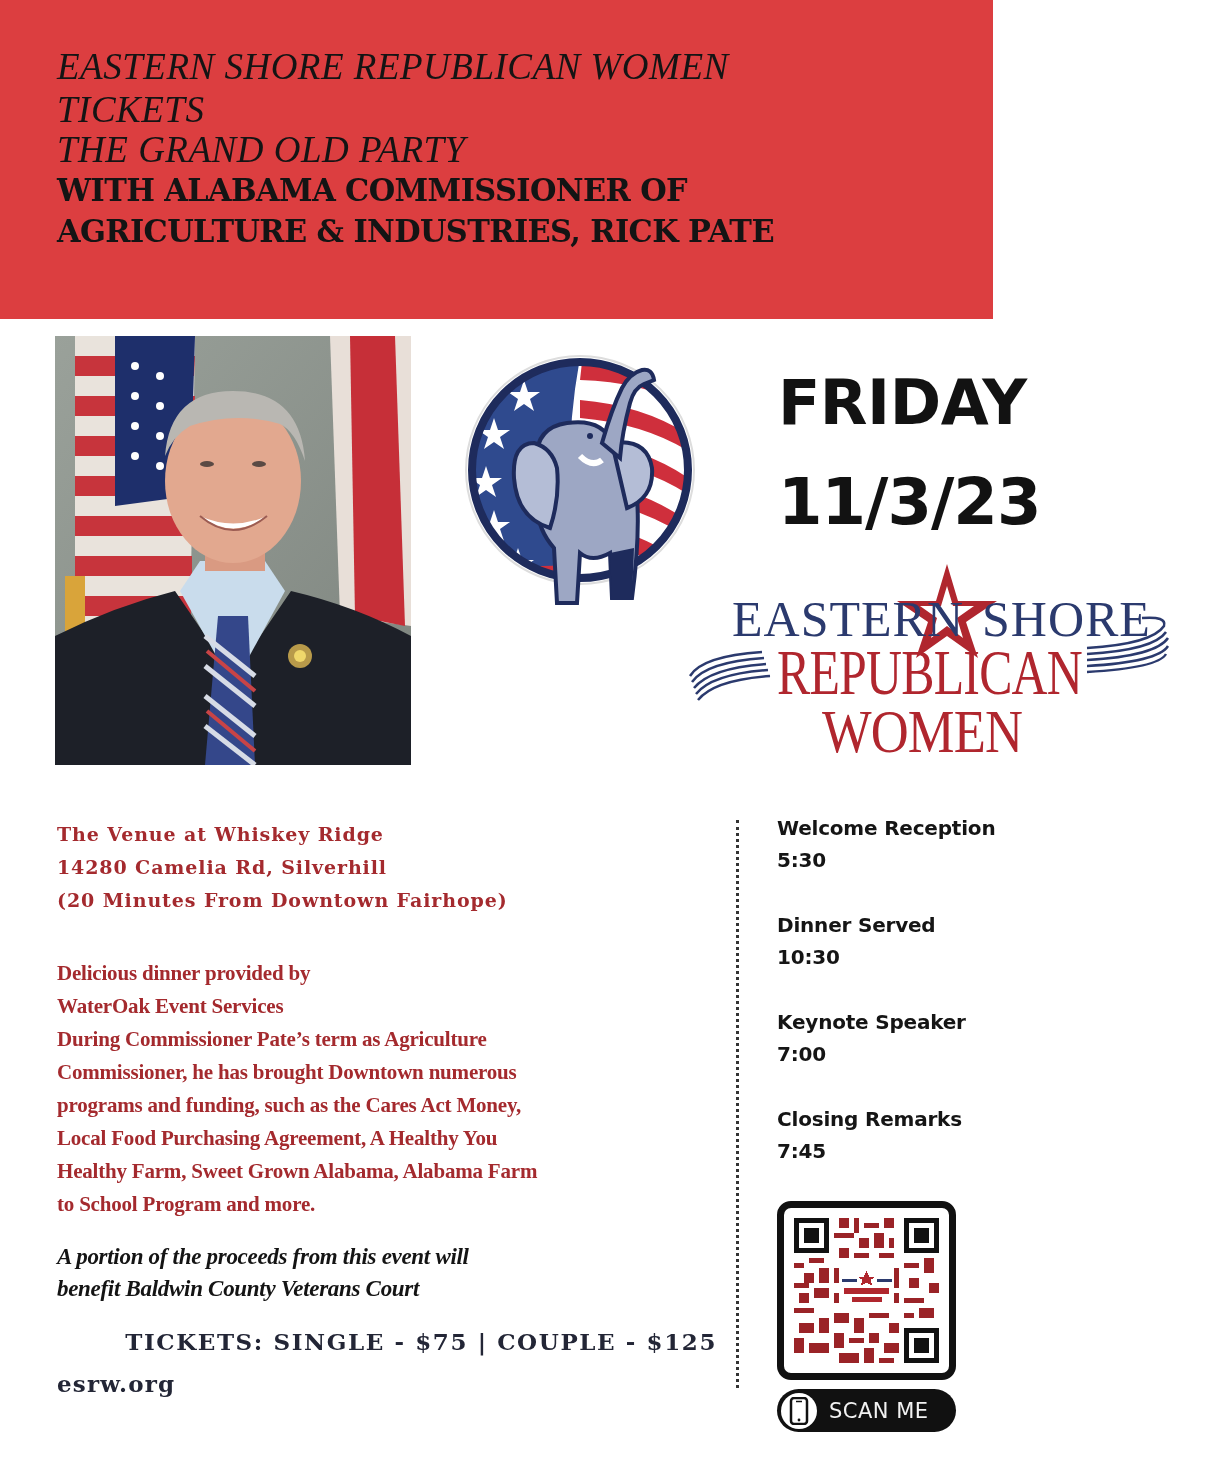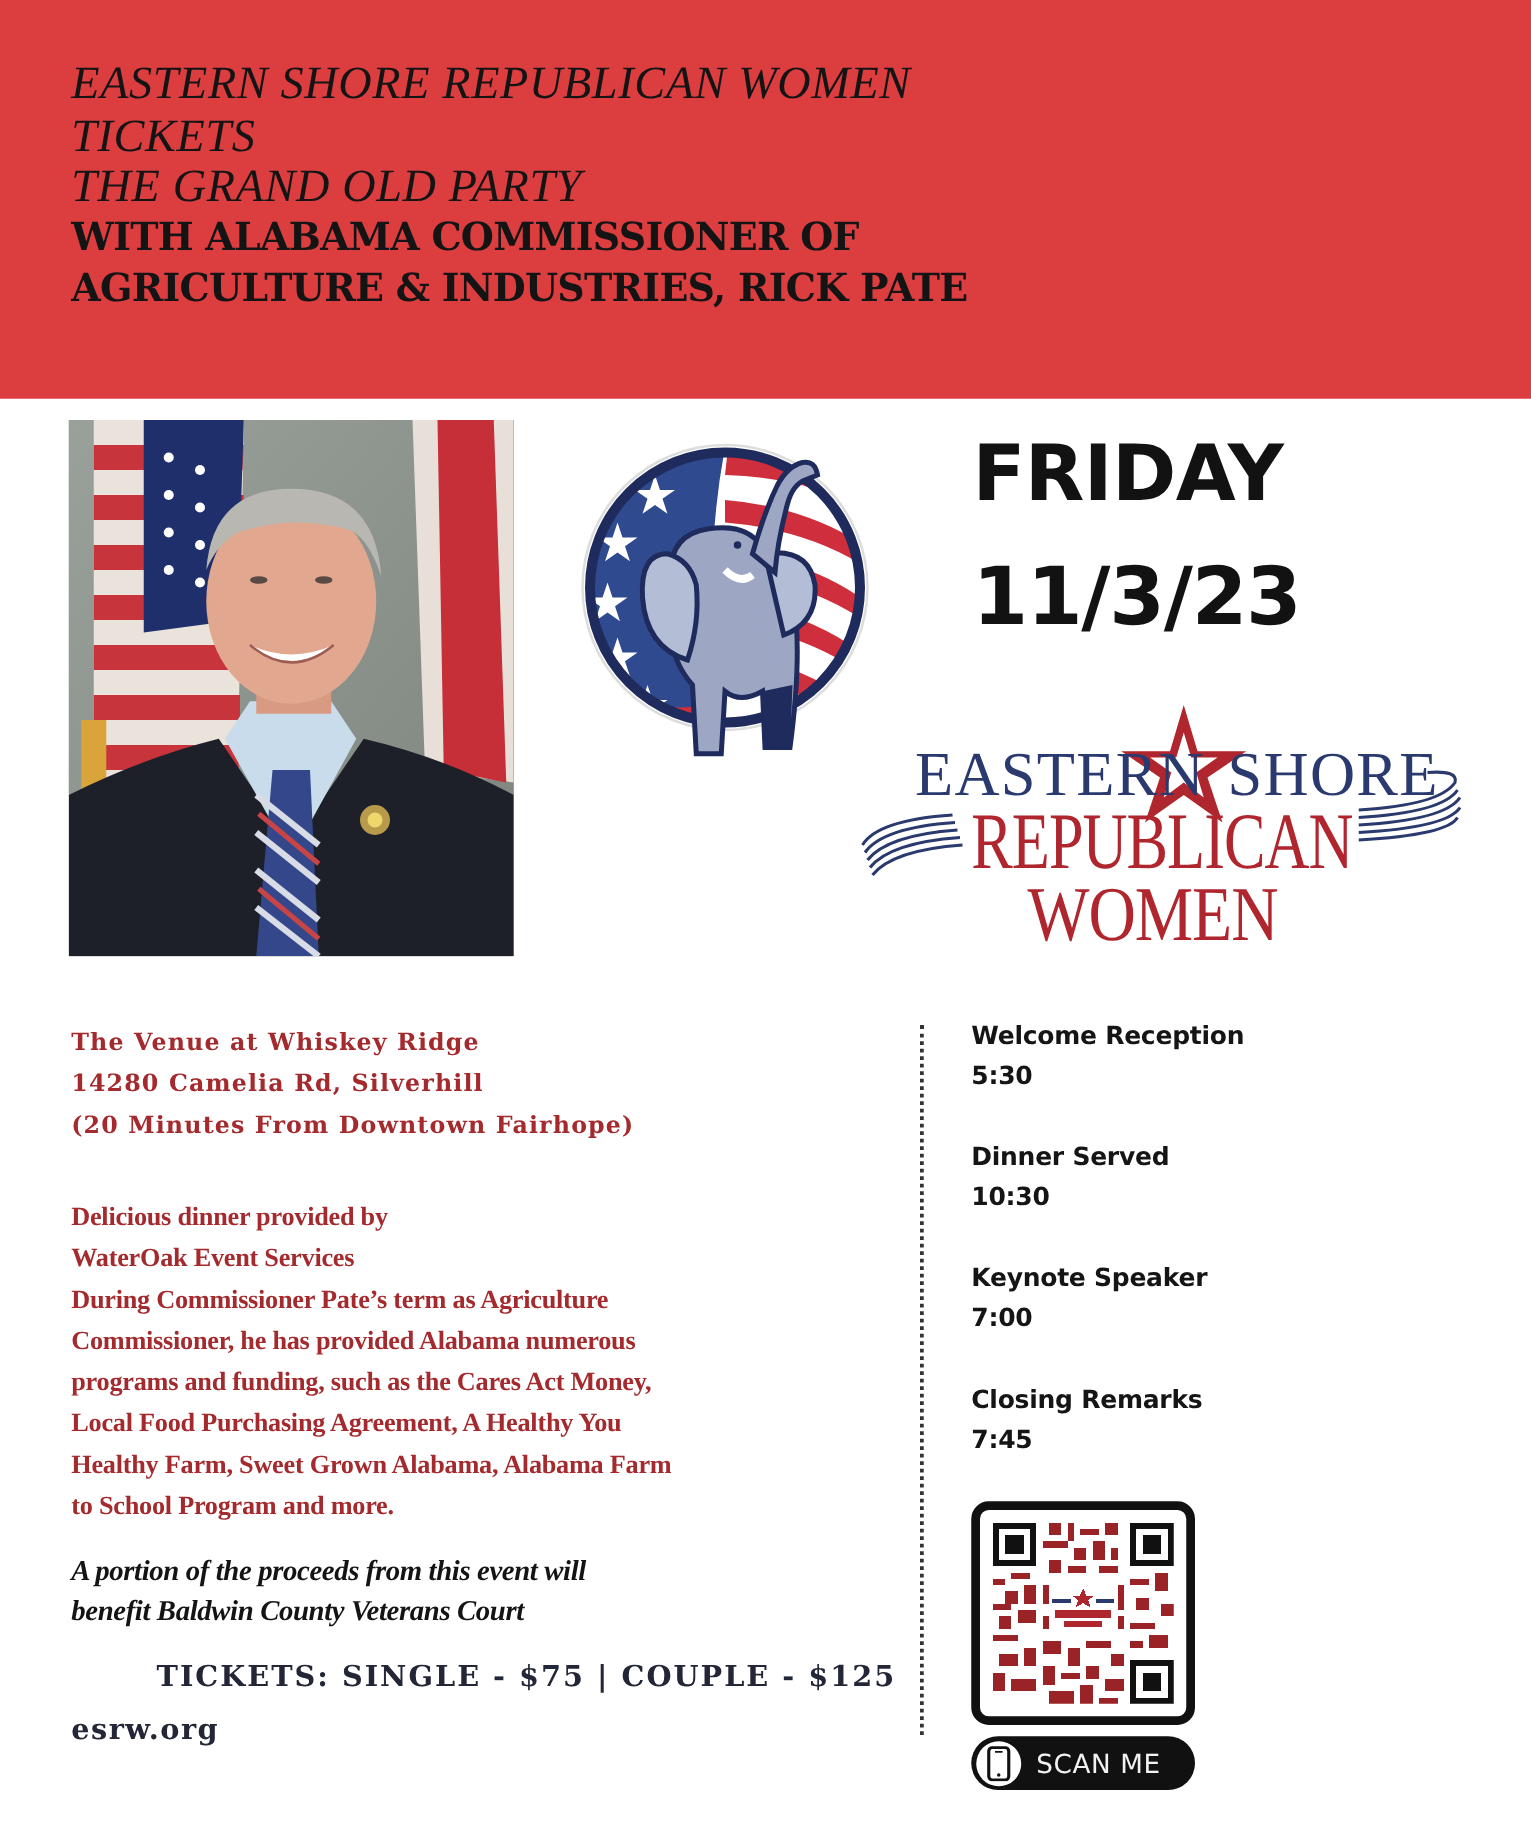--- a/index.html
+++ b/index.html
@@ -1,20 +1,20 @@
 <!DOCTYPE html>
 <html><head>
   <meta charset="utf-8">
   <style>
     * { box-sizing: border-box; margin: 0; padding: 0; }
     html, body { width: 1225px; height: 1461px; background: #ffffff; overflow: hidden; }
     body { position: relative; font-family: "DejaVu Serif", serif; color: #111; }
 
     .header {
-      position: absolute; left: 0; top: 0; width: 1225px; height: 319px;
+      position: absolute; left: 0; top: 0; width: 993px; height: 319px;
       background: #DC3E40;
     }
     .header .line-italic {
       position: absolute; left: 57px;
       font-family: "Liberation Serif", serif; font-style: italic;
       font-size: 37px; letter-spacing: 0.5px; color: #141414; white-space: nowrap;
     }
     .header .line-bold {
       position: absolute; left: 57px;
       font-family: "DejaVu Serif", serif; font-weight: bold;
@@ -22,21 +22,21 @@
       transform: scaleX(0.98); transform-origin: left;
     }
 
     .photo {
       position: absolute; left: 55px; top: 336px; width: 356px; height: 429px;
       overflow: hidden; background: #8e948d;
     }
 
     .elephant-logo { position: absolute; left: 462px; top: 348px; width: 245px; height: 268px; }
 
-    .date-block { position: absolute; left: 778px; top: 348px; }
+    .date-block { position: absolute; left: 778px; top: 372px; }
     .date-day {
       font-family: "DejaVu Sans", sans-serif; font-weight: bold; font-size: 62px;
       color: #121212; letter-spacing: -0.5px; line-height: 1;
     }
     .date-date {
       margin-top: 36px;
       font-family: "DejaVu Sans", sans-serif; font-weight: bold; font-size: 64px;
       color: #121212; letter-spacing: -1px; line-height: 1;
     }
 
@@ -260,21 +260,21 @@
     <p>The Venue at Whiskey Ridge</p>
     <p>14280 Camelia Rd, Silverhill</p>
     <p>(20 Minutes From Downtown Fairhope)</p>
   </div>
   <div class="dinner">
     <p>Delicious dinner provided by</p>
     <p>WaterOak Event Services</p>
   </div>
   <div class="desc">
     <p>During Commissioner Pate’s term as Agriculture</p>
-    <p>Commissioner, he has provided Alabama numerous</p>
+    <p>Commissioner, he has brought Downtown numerous</p>
     <p>programs and funding, such as the Cares Act Money,</p>
     <p>Local Food Purchasing Agreement, A Healthy You</p>
     <p>Healthy Farm, Sweet Grown Alabama, Alabama Farm</p>
     <p>to School Program and more.</p>
   </div>
   <div class="proceeds">
     <p>A portion of the proceeds from this event will</p>
     <p>benefit Baldwin County Veterans Court</p>
   </div>
   <div class="tickets">TICKETS:  SINGLE - $75 | COUPLE - $125</div>

